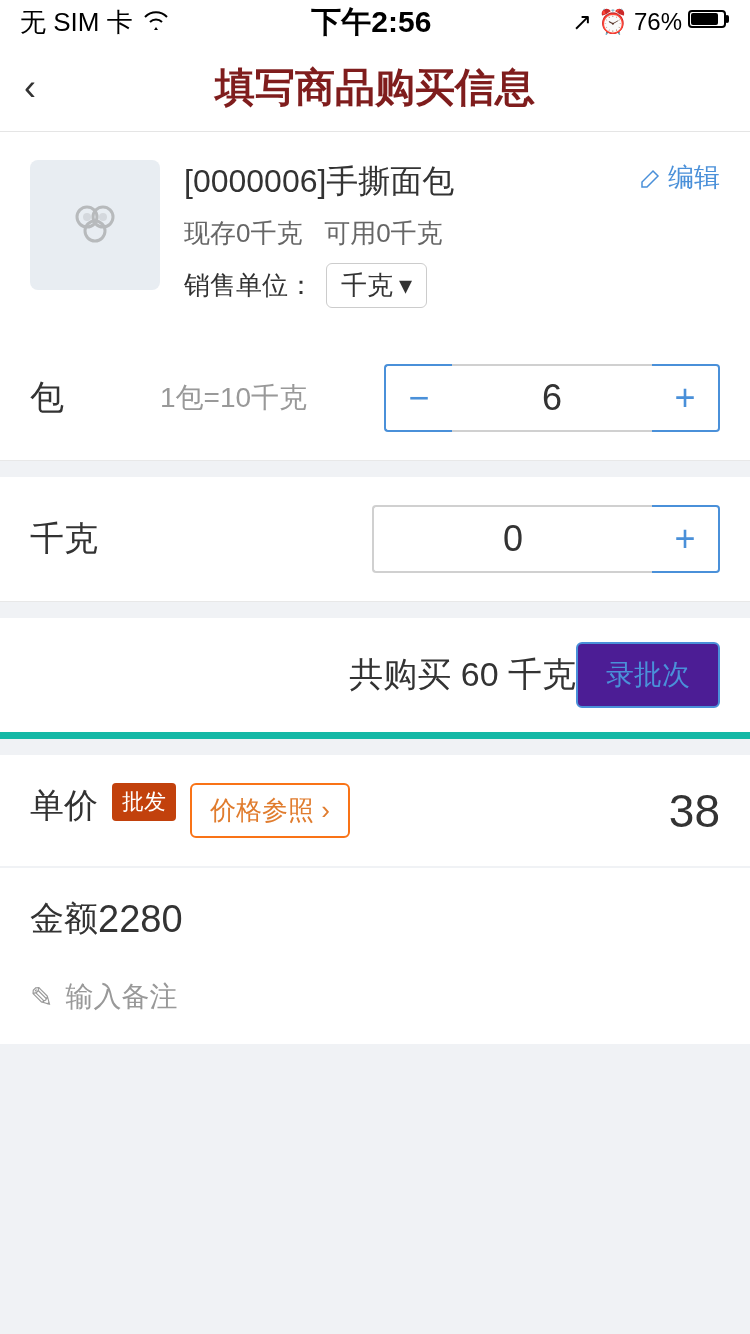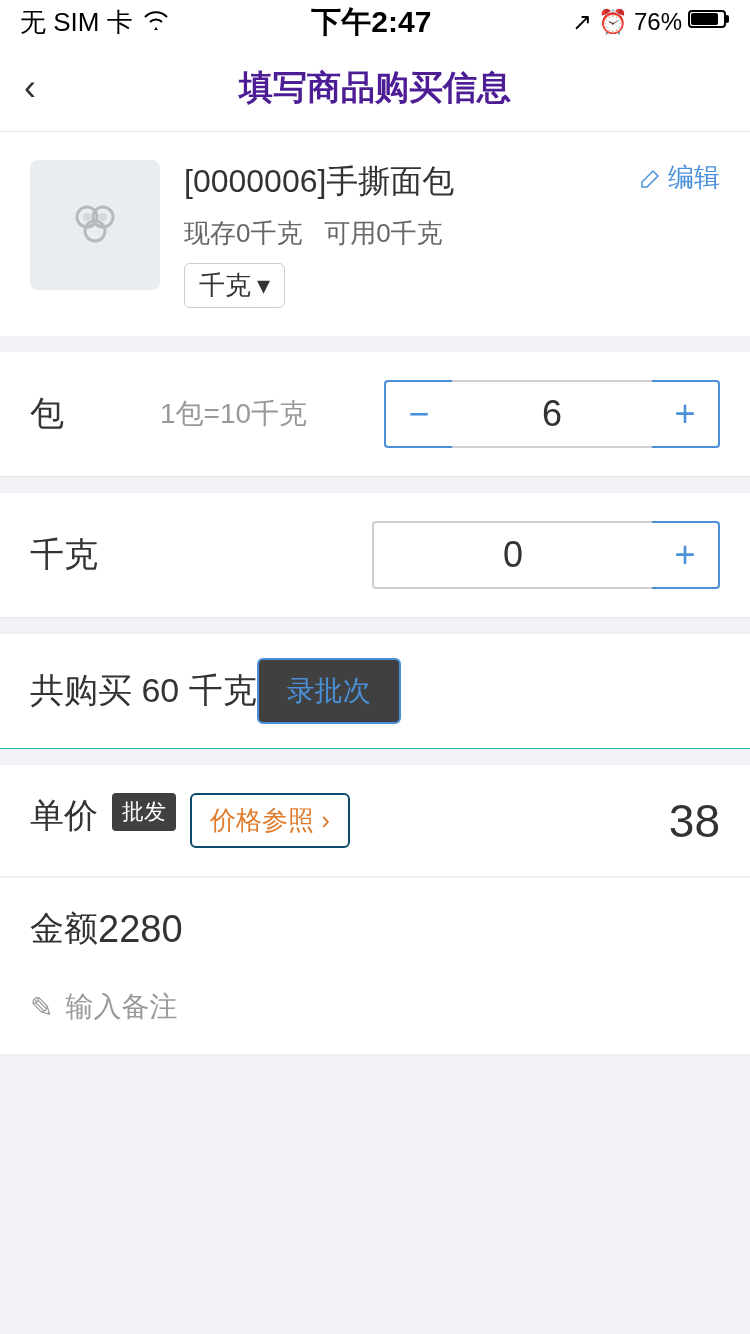--- a/index.html
+++ b/index.html
@@ -58,29 +58,28 @@
     .nav-back {
       position: absolute;
       left: 24px;
       font-size: 36px;
       color: #333;
       cursor: pointer;
       display: flex;
       align-items: center;
     }
     .nav-title {
-      font-size: 34px;
+      font-size: 40px;
       font-weight: 600;
-      color: #4c1d95;
+      color: #7f1d1d;
     }
 
     
     .product-card {
       background: #fff;
-      margin-bottom: 16px;
       padding: 28px 30px;
       display: flex;
       align-items: flex-start;
       gap: 24px;
     }
     .product-image {
       width: 130px;
       height: 130px;
       background: #e8edf2;
       border-radius: 8px;
@@ -213,34 +212,34 @@
       border-radius: 4px 0 0 4px;
       border-right: none;
     }
 
     
     .total-row {
       background: #fff;
       padding: 24px 30px;
       display: flex;
       align-items: center;
-      justify-content: flex-start;
-      border-bottom: 1px solid #14b8a6;
+      justify-content: flex-end;
+      border-bottom: 7px solid #14b8a6;
     }
     .total-label {
       font-size: 34px;
       color: #333;
     }
     .record-batch-btn {
       border: 2px solid #4a90d9;
       border-radius: 6px;
       padding: 12px 28px;
       font-size: 28px;
       color: #4a90d9;
-      background: #404040;
+      background: #4c1d95;
       cursor: pointer;
     }
 
     
     .price-section {
       background: #f0f2f5;
       padding-top: 16px;
     }
     .price-row {
       background: #fff;
@@ -253,28 +252,28 @@
     .price-label-group {
       display: flex;
       align-items: flex-start;
       gap: 14px;
     }
     .price-label {
       font-size: 34px;
       color: #333;
     }
     .batch-tag {
-      background: #404040;
+      background: #c2410c;
       color: #fff;
       font-size: 22px;
       padding: 4px 10px;
       border-radius: 4px;
     }
     .price-ref-btn {
-      border: 2px solid #0c4a6e;
+      border: 2px solid #f97316;
       border-radius: 6px;
       padding: 8px 18px;
       font-size: 26px;
       color: #e07c2e;
       background: #fff;
       cursor: pointer;
       display: flex;
       align-items: center;
       gap: 6px;
     }
@@ -333,21 +332,21 @@
   <div class="status-left">
     <span>无 SIM 卡</span>
     <span>
       <svg width="30" height="22" viewBox="0 0 30 22" fill="none">
         <path d="M15 18l2 3h-4l2-3z" fill="#000"></path>
         <path d="M9 13c1.6-1.6 3.8-2.5 6-2.5s4.4.9 6 2.5" stroke="#000" stroke-width="2" fill="none"></path>
         <path d="M4 8c3-3 7-4.7 11-4.7s8 1.7 11 4.7" stroke="#000" stroke-width="2" fill="none"></path>
       </svg>
     </span>
   </div>
-  <div class="status-center">下午2:47</div>
+  <div class="status-center">下午2:56</div>
   <div class="status-right">
     <span>↗</span>
     <span>⏰</span>
     <span>76%</span>
     <span>
       <svg width="42" height="22" viewBox="0 0 42 22">
         <rect x="1" y="3" width="36" height="16" rx="3" fill="none" stroke="#000" stroke-width="2"></rect>
         <rect x="37" y="7" width="4" height="8" rx="2" fill="#000"></rect>
         <rect x="3" y="5" width="27" height="12" rx="2" fill="#000"></rect>
       </svg>
@@ -380,20 +379,21 @@
           <path d="M13 4l5 5L7 20H2v-5L13 4z" stroke="#4a90d9" stroke-width="1.5" fill="none"></path>
         </svg>
         <span>编辑</span>
       </span>
     </div>
     <div class="product-stock">
       <span>现存0千克</span>&nbsp;&nbsp;
       <span>可用0千克</span>
     </div>
     <div class="product-unit-row">
+      <span>销售单位：</span>
       <div class="unit-selector">
         <span>千克</span>
         <span>▾</span>
       </div>
     </div>
   </div>
 </div>
 
 <div class="input-section">
   <div class="input-row">

